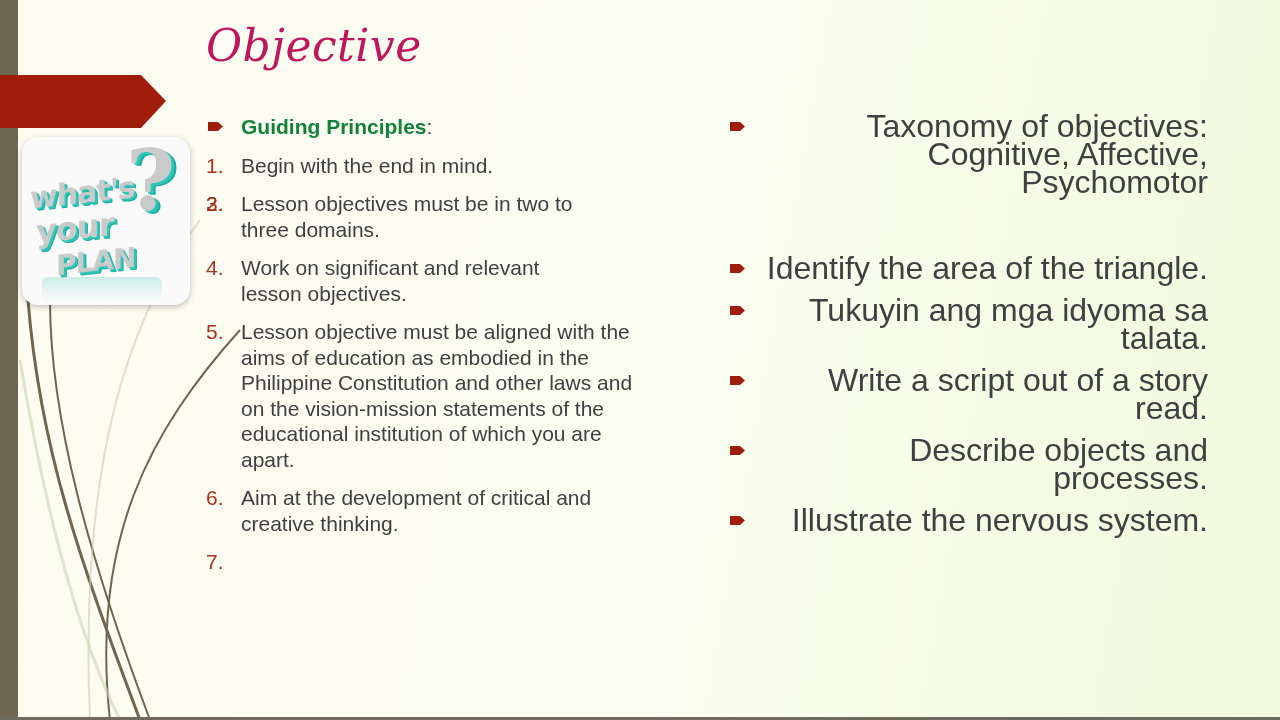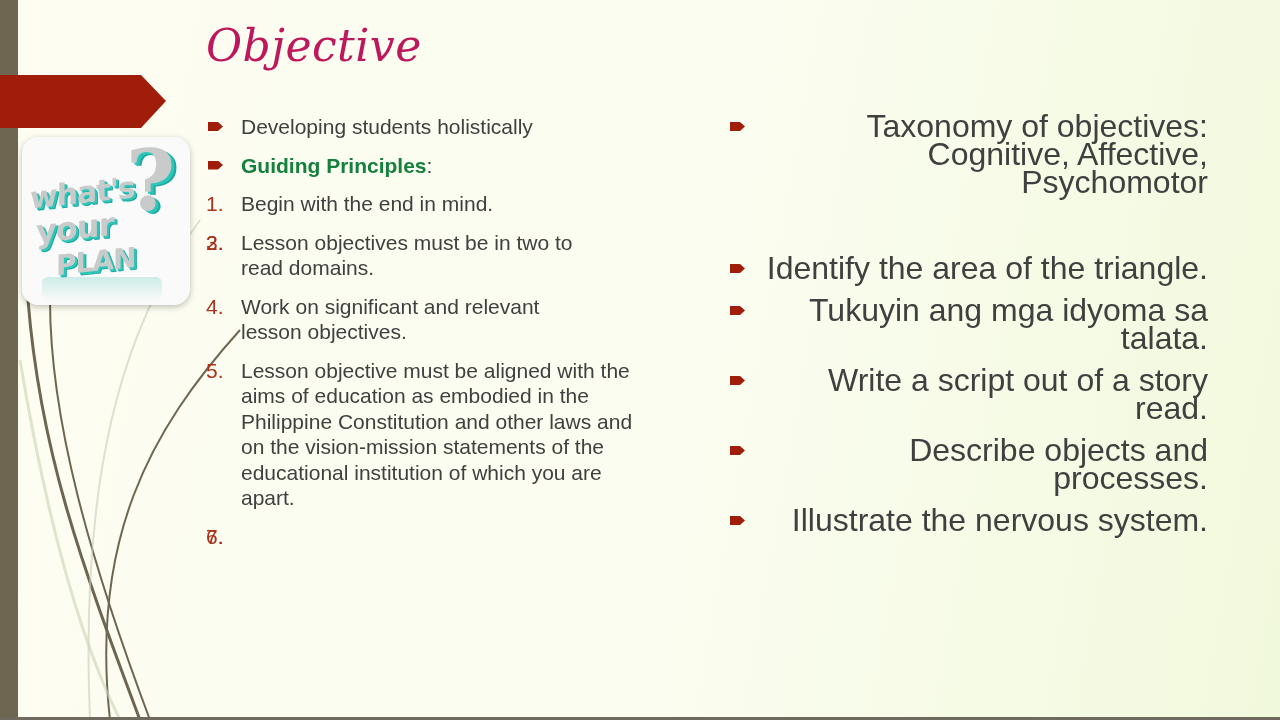--- a/index.html
+++ b/index.html
@@ -93,47 +93,44 @@
   <span class="word w2">your</span>
   <span class="word w3">PLAN</span>
   <div class="reflection"></div>
 </div>
 
 <div class="title">Objective</div>
 
 <div class="col col-left">
   <div class="item">
     <span class="marker-bullet"></span>
-    <span>Developing students holistically</span>
-  </div>
-  <div class="item">
-    <span class="marker-bullet"></span>
     <span class="bold">Guiding Principles</span><span>:</span>
   </div>
   <div class="item">
     <span class="marker-num">1.</span>
     <span>Begin with the end in mind.</span>
   </div>
   <div class="item">
     <span class="marker-num">2.</span>
   </div>
   <div class="item" style="padding-right:40px;">
     <span class="marker-num">3.</span>
-    <span>Lesson objectives must be in two to read domains.</span>
+    <span>Lesson objectives must be in two to three domains.</span>
   </div>
   <div class="item" style="padding-right:60px;">
     <span class="marker-num">4.</span>
     <span>Work on significant and relevant lesson objectives.</span>
   </div>
   <div class="item">
     <span class="marker-num">5.</span>
     <span>Lesson objective must be aligned with the aims of education as embodied in the Philippine Constitution and other laws and on the vision-mission statements of the educational institution of which you are apart.</span>
   </div>
   <div class="item" style="padding-right:40px;">
     <span class="marker-num">6.</span>
+    <span>Aim at the development of critical and creative thinking.</span>
   </div>
   <div class="item" style="padding-right:20px;">
     <span class="marker-num">7.</span>
   </div>
 </div>
 
 <div class="col col-right">
   <div class="item">
     <span class="marker-bullet"></span>
     <span>Taxonomy of objectives: Cognitive, Affective, Psychomotor</span>

